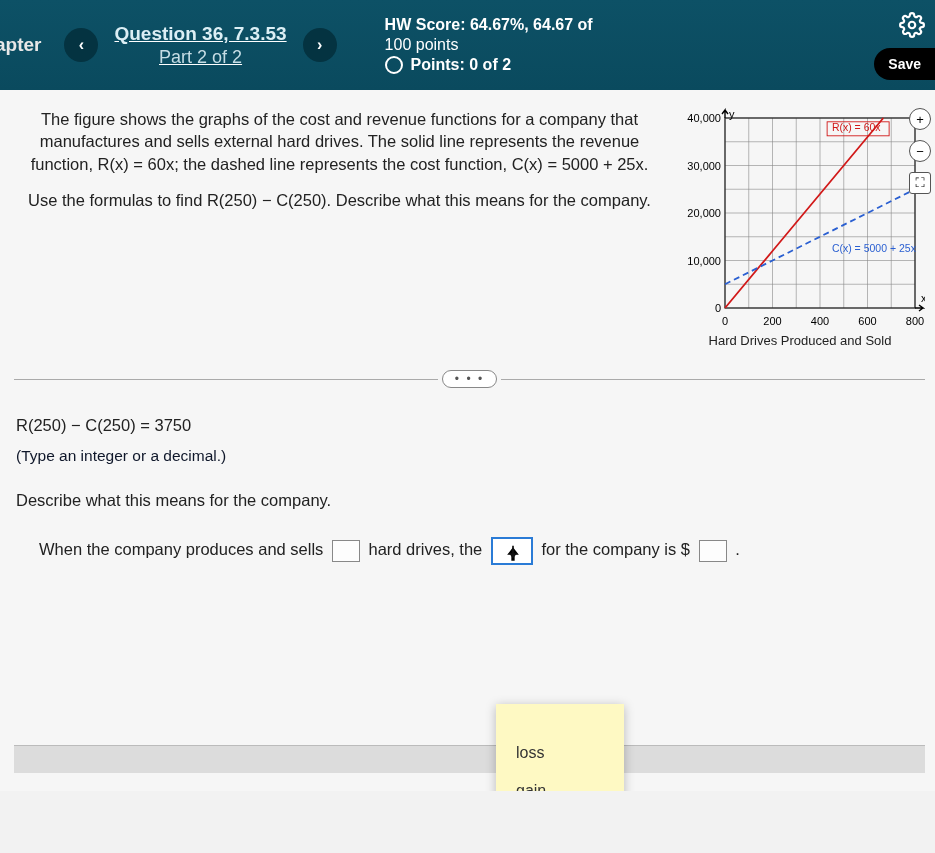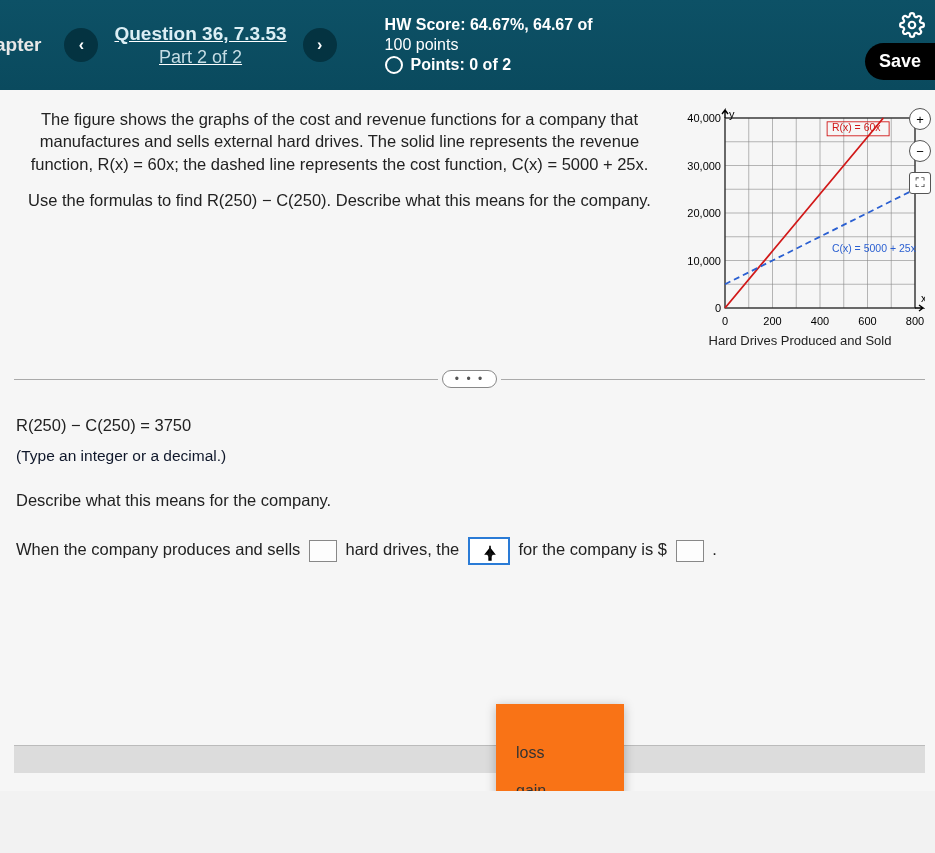--- a/index.html
+++ b/index.html
@@ -29,21 +29,21 @@
   .score-line { margin: 2px 0; }
   .points-row { display: flex; align-items: flex-start; gap: 8px; }
   .points-circle { width: 18px; height: 18px; border: 2.5px solid #fff; border-radius: 50%; display: inline-block; }
   .gear-btn {
     position: absolute; right: 10px; top: 12px;
     background: none; border: none; color: #fff; cursor: pointer;
   }
   .save-btn {
     position: absolute; right: 0; bottom: 10px;
     background: #000; color: #fff; border: none;
-    font-size: 18px; font-weight: bold; padding: 8px 14px;
+    font-size: 14px; font-weight: bold; padding: 8px 14px;
     border-top-left-radius: 20px; border-bottom-left-radius: 20px;
     cursor: pointer;
   }
   
   .content { background: #f6f6f6; padding: 18px 10px 18px 14px; position: relative; }
   .problem-row { display: flex; gap: 10px; }
   .problem-text { flex: 1; font-size: 16.5px; color: #222; line-height: 1.35; }
   .problem-text p { margin-bottom: 14px; text-align: center; }
   
   .side-icons { position: absolute; right: 4px; top: 18px; display: flex; flex-direction: column; gap: 10px; }
@@ -69,21 +69,21 @@
     display: inline-block; width: 42px; height: 28px;
     border: 2.5px solid #2a7bd6; background: #fff; vertical-align: middle;
     margin: 0 4px; position: relative; cursor: pointer;
   }
   .cursor-ptr {
     position: absolute; left: 10px; top: 5px; font-size: 16px;
   }
   
   .dropdown-menu {
     position: absolute; left: 496px; top: 614px;
-    width: 128px; background: #f97316;
+    width: 128px; background: #fef9c3;
     box-shadow: 0 2px 10px rgba(0,0,0,0.25);
     padding: 30px 0 10px 0;
   }
   .dropdown-item { padding: 10px 20px; font-size: 16px; color: #333; cursor: pointer; }
   
   .footer-bar { height: 28px; background: #dcdcdc; border-top: 1px solid #bbb; margin-top: 180px; }
 </style>
 </head>
 <body>
 
@@ -180,21 +180,21 @@
     <button class="more-btn">• • •</button>
     <div class="divider-line"></div>
   </div>
 
   <div class="answer-area">
     <div>
       <span>R(250) − C(250) = </span><span class="ans-val">3750</span>
     </div>
     <div class="hint">(Type an integer or a decimal.)</div>
     <div style="margin-top:14px">Describe what this means for the company.</div>
-    <div style="margin-top:18px; position:relative;">
+    <div style="margin-top:18px; position:relative;margin-left:23px;">
       <span>When the company produces and sells </span>
       <span class="fill-box"></span>
       <span> hard drives, the </span>
       <span class="dropdown-box">
         <span class="cursor-ptr">
           <svg width="20" height="20" viewBox="0 0 24 24" fill="#000">
               <path d="M10 2h4v7h5l-7 9-7-9h5z" transform="rotate(180 12 10) translate(0 -2)"></path>
               <path d="M8 2v8H4l8 10 8-10h-4V2h-3v9h-2V2z" fill="none"></path>
               <path d="M13 2h-2v9H7l5 6 5-6h-4z" fill="#111"></path>
             </svg>

